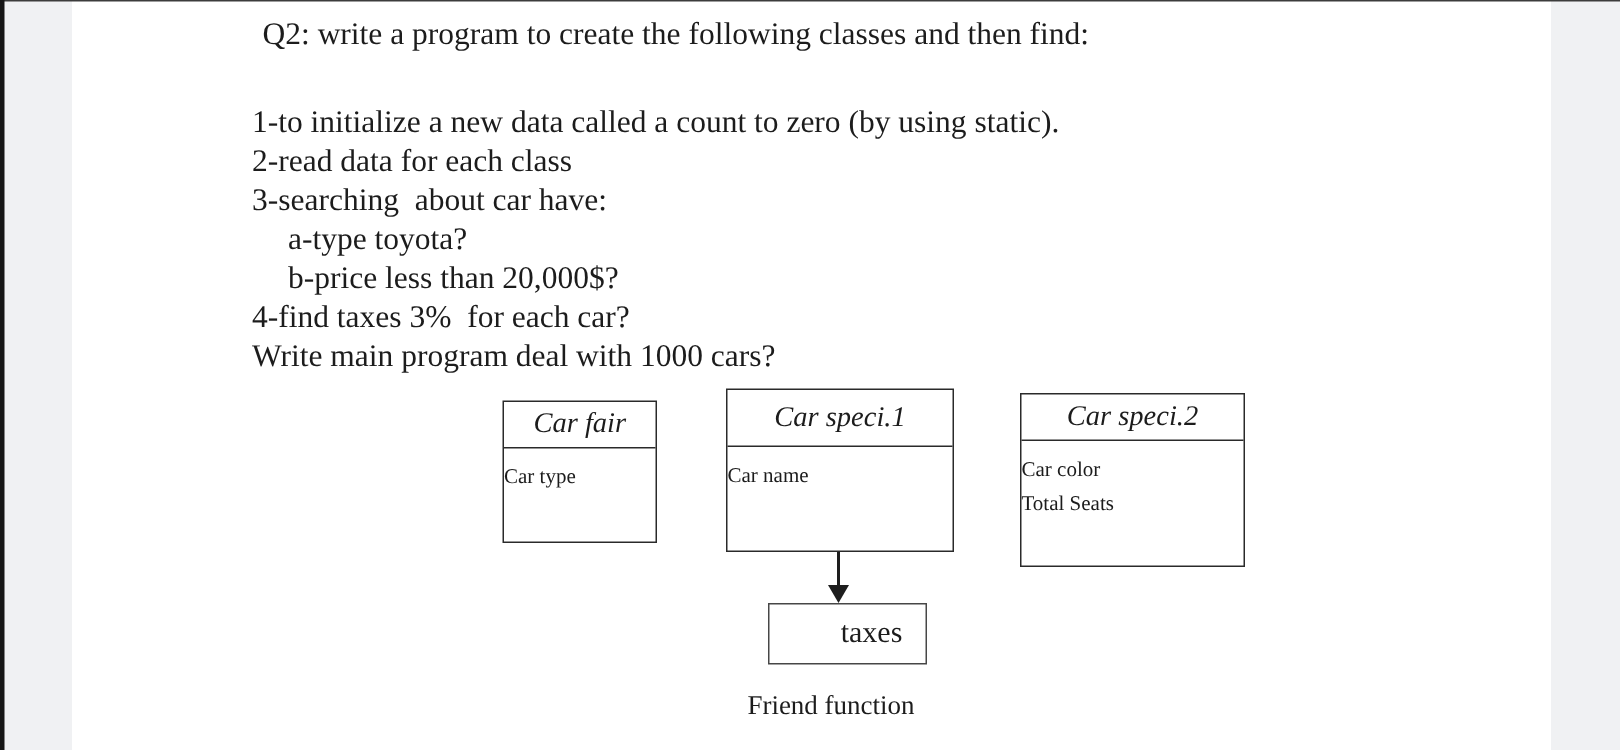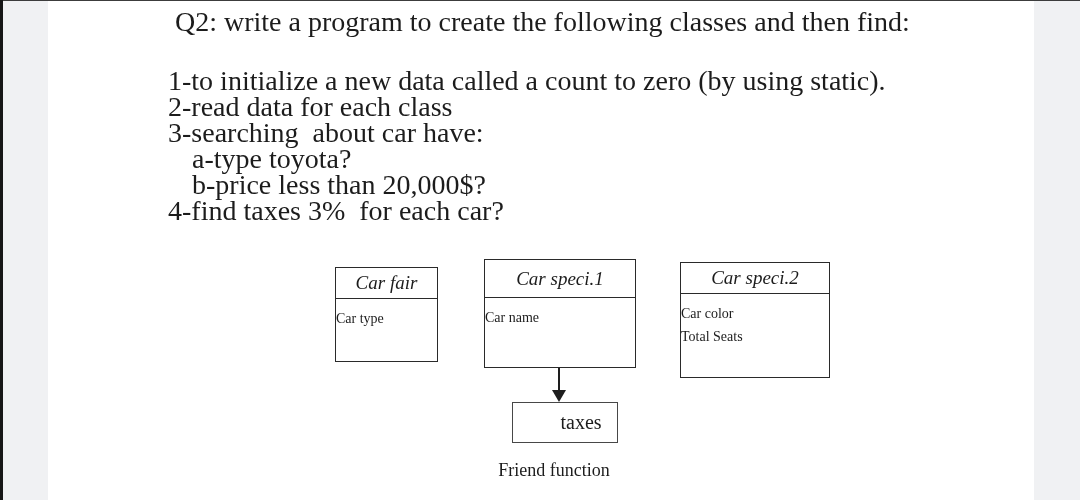--- a/index.html
+++ b/index.html
@@ -33,21 +33,21 @@
   }
   .edge-left {
     position: absolute;
     left: 0; top: 0;
     width: 3px; height: 500px;
     background: #161616;
   }
   
   .tline {
     position: absolute;
-    font-size: 28px;
+    font-size: 21px;
     line-height: 24px;
     white-space: pre;
     color: #1c1c1c;
   }
   .tline.title { left: 175px; }
   .tline.item  { left: 168px; }
   .tline.sub   { left: 192px; }
   
   .cbox {
     position: absolute;
@@ -110,20 +110,21 @@
   <div class="edge-top"></div>
   <div class="edge-left"></div>
 
   <div class="tline title" style="top:10px">Q2: write a program to create the following classes and then find:</div>
   <div class="tline item" style="top:69px">1-to initialize a new data called a count to zero (by using static).</div>
   <div class="tline item" style="top:95px">2-read data for each class</div>
   <div class="tline item" style="top:121px">3-searching  about car have:</div>
   <div class="tline sub" style="top:147px">a-type toyota?</div>
   <div class="tline sub" style="top:173px">b-price less than 20,000$?</div>
   <div class="tline item" style="top:199px">4-find taxes 3%  for each car?</div>
+  <div class="tline item" style="top:225px">Write main program deal with 1000 cars?</div>
 
   <div class="cbox" style="left:335px;top:267px;width:103px;height:95px">
     <div class="cbox-h" style="height:31px">Car fair</div>
     <div class="cbox-b">
       <div>Car type</div>
     </div>
   </div>
 
   <div class="cbox" style="left:484px;top:259px;width:152px;height:109px">
     <div class="cbox-h" style="height:38px">Car speci.1</div>

